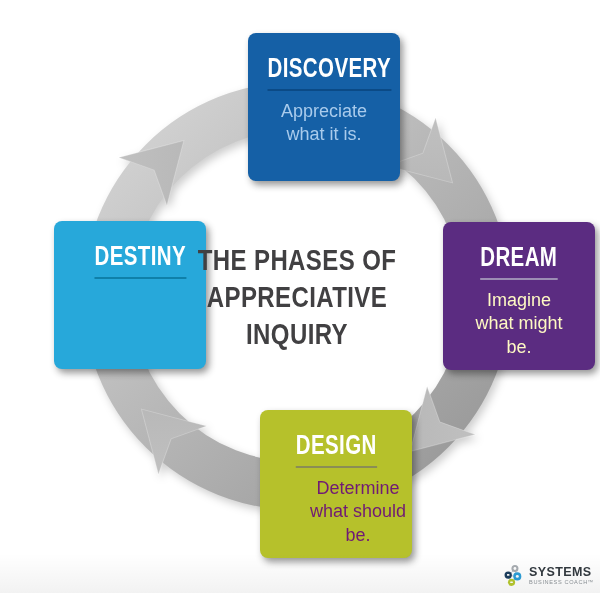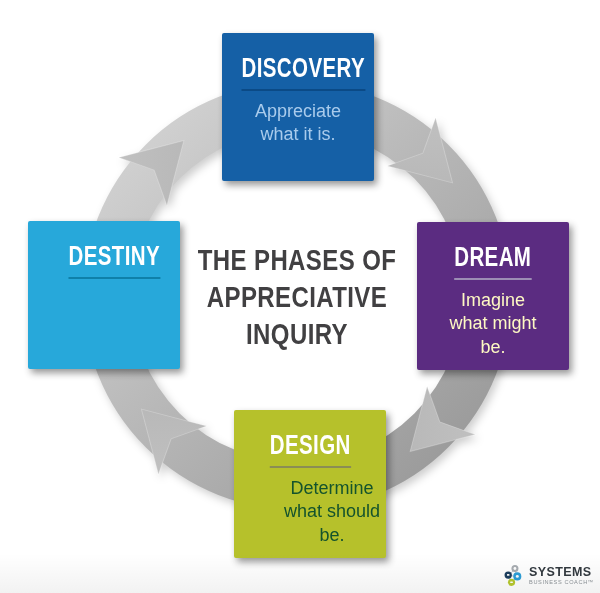--- a/index.html
+++ b/index.html
@@ -11,23 +11,23 @@
   .canvas::after{
     content:"";position:absolute;left:0;right:0;bottom:0;height:40px;
     background:linear-gradient(180deg,rgba(0,0,0,0) 0%,rgba(0,0,0,0.05) 100%);
     pointer-events:none;
   }
   svg.ring{
     position:absolute;left:0;top:0;
     filter:drop-shadow(3px 4px 4px rgba(0,0,0,0.20));
   }
   .phase{
-    position:absolute;width:152px;height:148px;border-radius:2px;
+    position:absolute;width:152px;height:148px;border-radius:8px;
     box-shadow:3px 4px 7px rgba(25,25,25,0.45);
-    text-align:center;box-sizing:border-box;padding-top:22px;
+    text-align:center;box-sizing:border-box;padding-top:22px;margin-left:26px;
   }
   .pos-top{left:222px;top:33px;}
   .pos-right{left:417px;top:222px;}
   .pos-bottom{left:234px;top:410px;}
   .pos-left{left:28px;top:221px;padding-left:20px;}
   .phase-title{
     display:inline-block;
     font-size:27px;font-weight:bold;line-height:1;letter-spacing:0.5px;
     padding-bottom:7px;border-bottom:2.5px solid;
     transform:scaleX(0.76);transform-origin:50% 50%;
@@ -81,21 +81,21 @@
 
   <div class="phase pos-right" style="background: rgb(91, 44, 129);">
     <span class="phase-title" style="color: rgb(255, 255, 255); border-bottom-color: rgb(156, 141, 180);">DREAM</span>
     <div class="phase-desc" style="color: #fef9c3;">Imagine
 what might
 be.</div>
   </div>
 
   <div class="phase pos-bottom" style="background: rgb(182, 193, 43);">
     <span class="phase-title" style="color: rgb(255, 255, 255); border-bottom-color: rgb(138, 141, 85);">DESIGN</span>
-    <div class="phase-desc" style="color: #14532d; padding-left: 44px;">Determine
+    <div class="phase-desc" style="color: #701a75; padding-left: 44px;">Determine
 what should
 be.</div>
   </div>
 
   <div class="phase pos-left" style="background: rgb(39, 168, 218);">
     <span class="phase-title" style="color: rgb(255, 255, 255); border-bottom-color: rgb(15, 128, 169);">DESTINY</span>
   </div>
 
   <div class="center-title" style="color: rgb(65, 64, 66);">THE PHASES OF
 APPRECIATIVE

